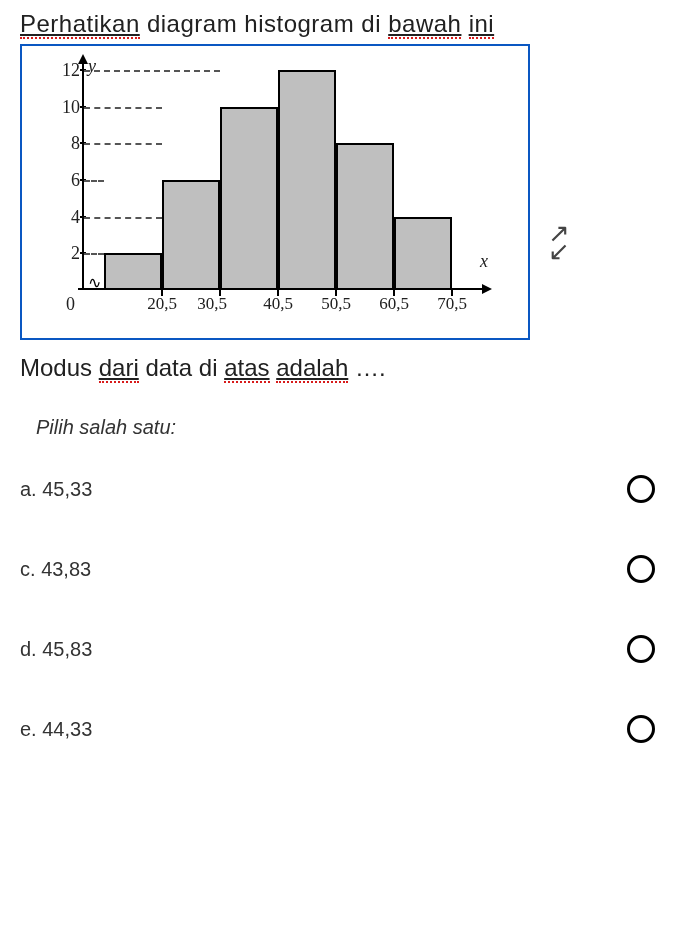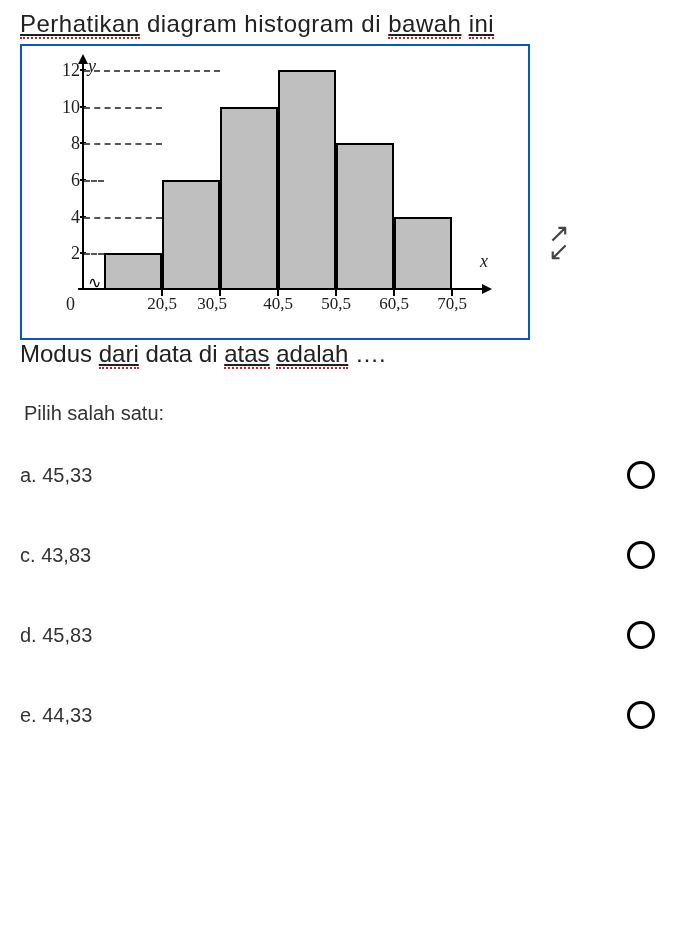--- a/index.html
+++ b/index.html
@@ -163,26 +163,27 @@
     margin-top: 180px;
     color: #444;
     font-size: 26px;
     line-height: 0.7;
     display: flex;
     flex-direction: column;
     align-items: center;
   }
   .question-text {
     font-size: 24px;
-    margin-top: 0;
+    margin-top: 14px;
   }
   .instruction {
     font-size: 20px;
-    margin: 34px 0 10px 4px;
+    margin: 34px 0 10px 16px;
     color: #333;
+    font-style: italic;
   }
   .options {
     margin-top: 10px;
   }
   .option-row {
     display: flex;
     justify-content: space-between;
     align-items: center;
     padding: 26px 6px 26px 0;
     font-size: 20px;

